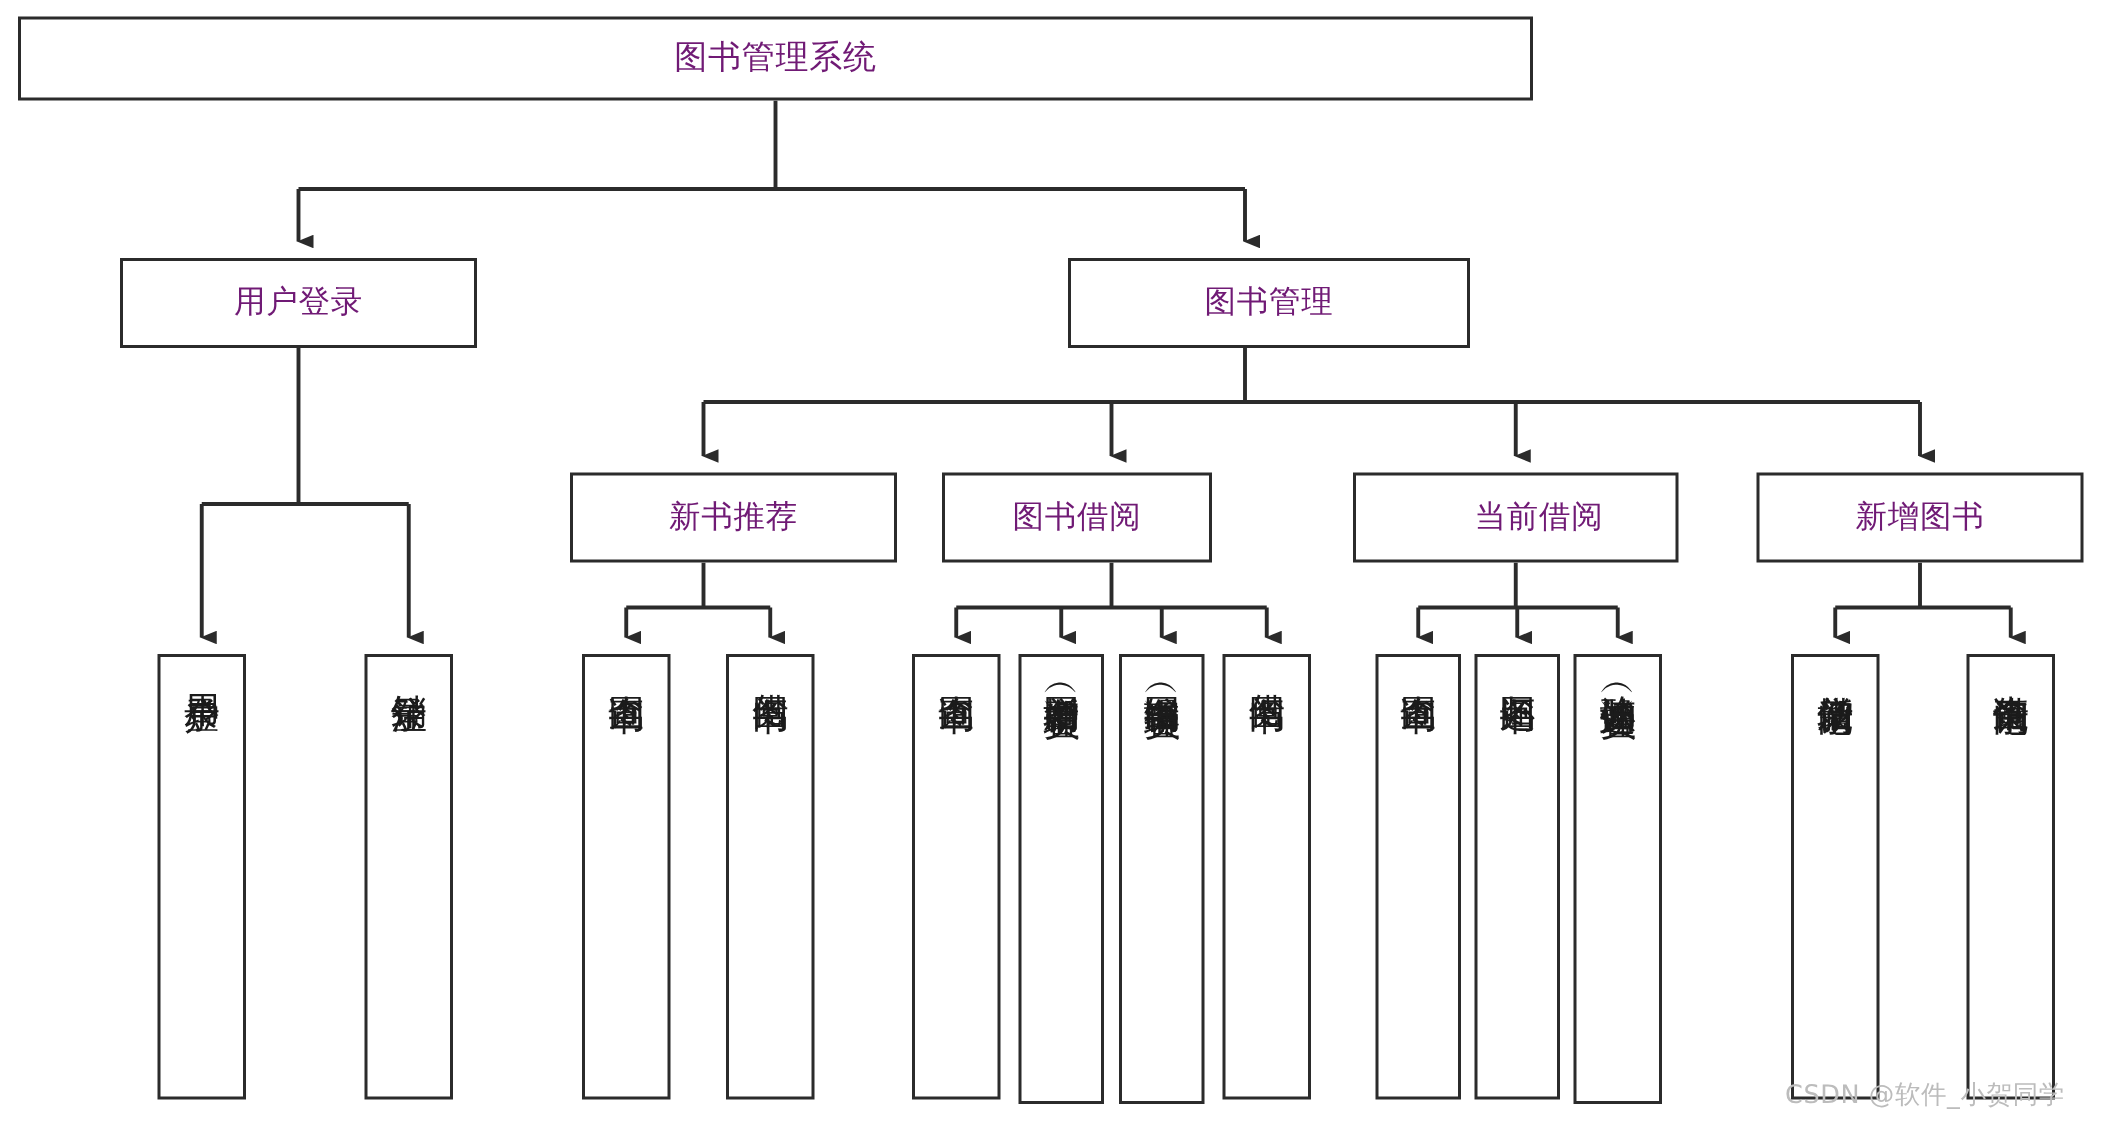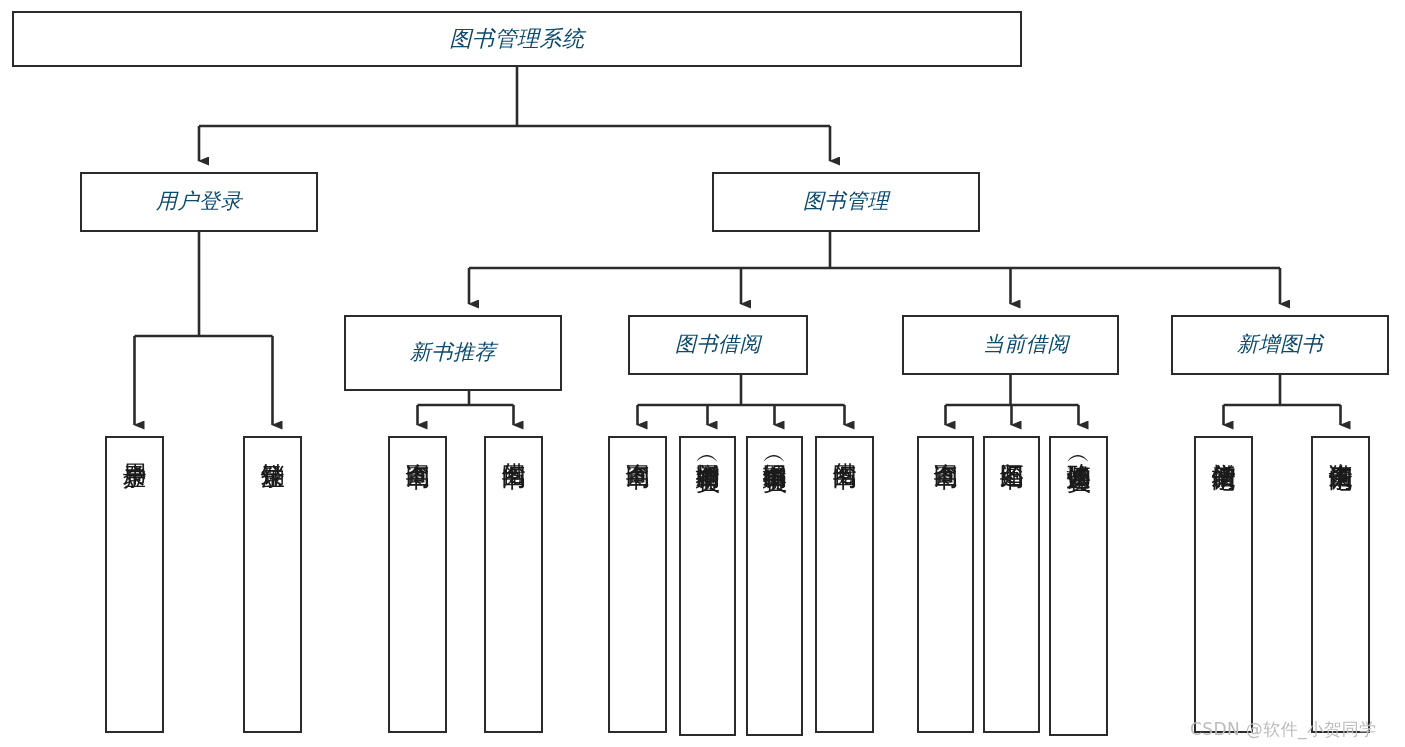--- a/index.html
+++ b/index.html
@@ -32,24 +32,23 @@
     background: #ffffff;
     border: 2px solid #2b2b2b;
     display: flex;
     align-items: center;
     justify-content: center;
     overflow: hidden;
   }
   .node.horizontal .node-label {
     font-size: 21px;
     line-height: 1.1;
-    color: #0c4a6e;
+    color: #701a75;
     white-space: nowrap;
     letter-spacing: 0.5px;
-    font-style: italic;
   }
   .node.vertical {
     align-items: flex-start;
     justify-content: center;
     padding-top: 6px;
   }
   .node.vertical .node-label {
     writing-mode: vertical-rl;
     text-orientation: upright;
     font-size: 24px;
@@ -120,21 +119,21 @@
   <div id="nodes-layer">
       <div class="node horizontal root" style="left: 12px; top: 11px; width: 1010px; height: 56px;">
         <span class="node-label">图书管理系统</span>
       </div>
       <div class="node horizontal" style="left: 80px; top: 172px; width: 238px; height: 60px;">
         <span class="node-label">用户登录</span>
       </div>
       <div class="node horizontal" style="left: 712px; top: 172px; width: 268px; height: 60px;">
         <span class="node-label">图书管理</span>
       </div>
-      <div class="node horizontal" style="left: 344px; top: 315px; width: 218px; height: 76px;">
+      <div class="node horizontal" style="left: 380px; top: 315px; width: 218px; height: 60px;">
         <span class="node-label">新书推荐</span>
       </div>
       <div class="node horizontal" style="left: 628px; top: 315px; width: 180px; height: 60px; text-align: center;">
         <span class="node-label">图书借阅</span>
       </div>
       <div class="node horizontal" style="left: 902px; top: 315px; width: 217px; height: 60px; padding-left: 31px;">
         <span class="node-label">当前借阅</span>
       </div>
       <div class="node horizontal" style="left: 1171px; top: 315px; width: 218px; height: 60px;">
         <span class="node-label">新增图书</span>

